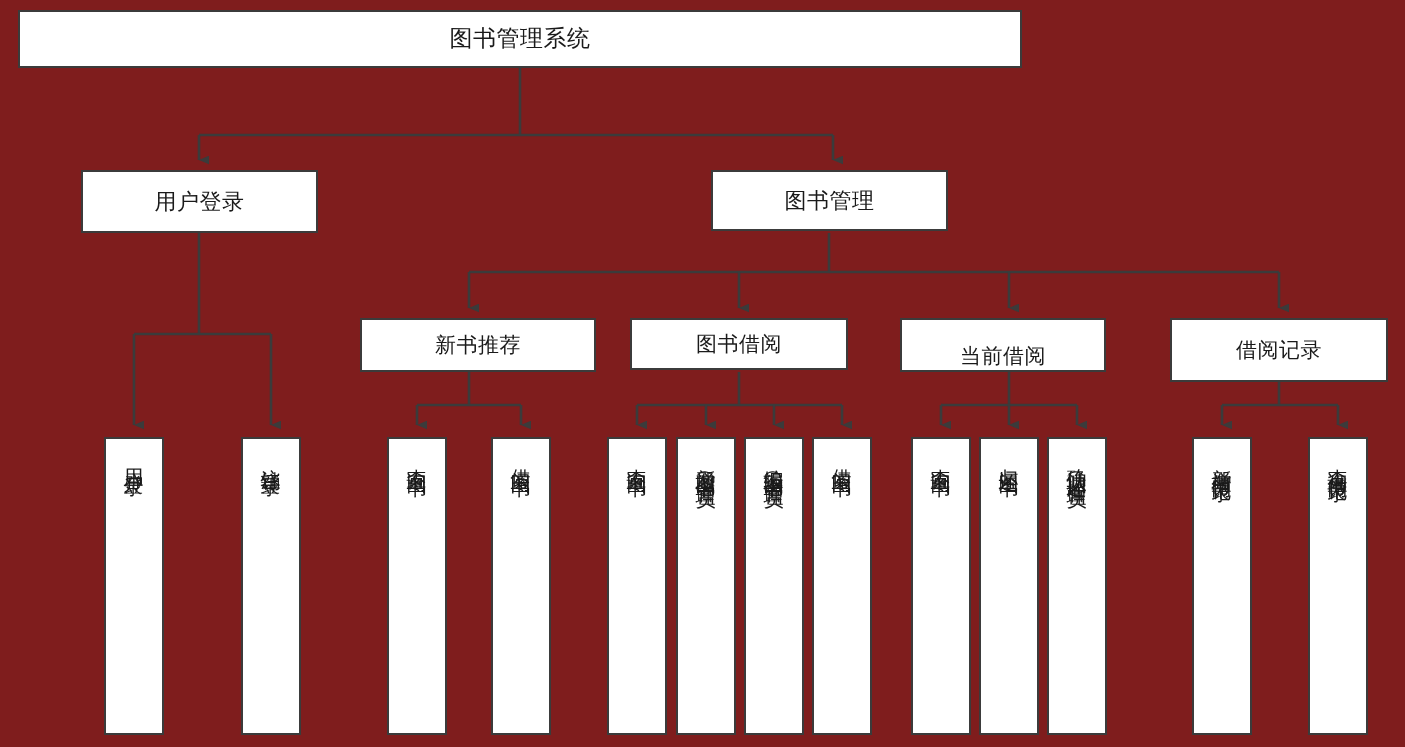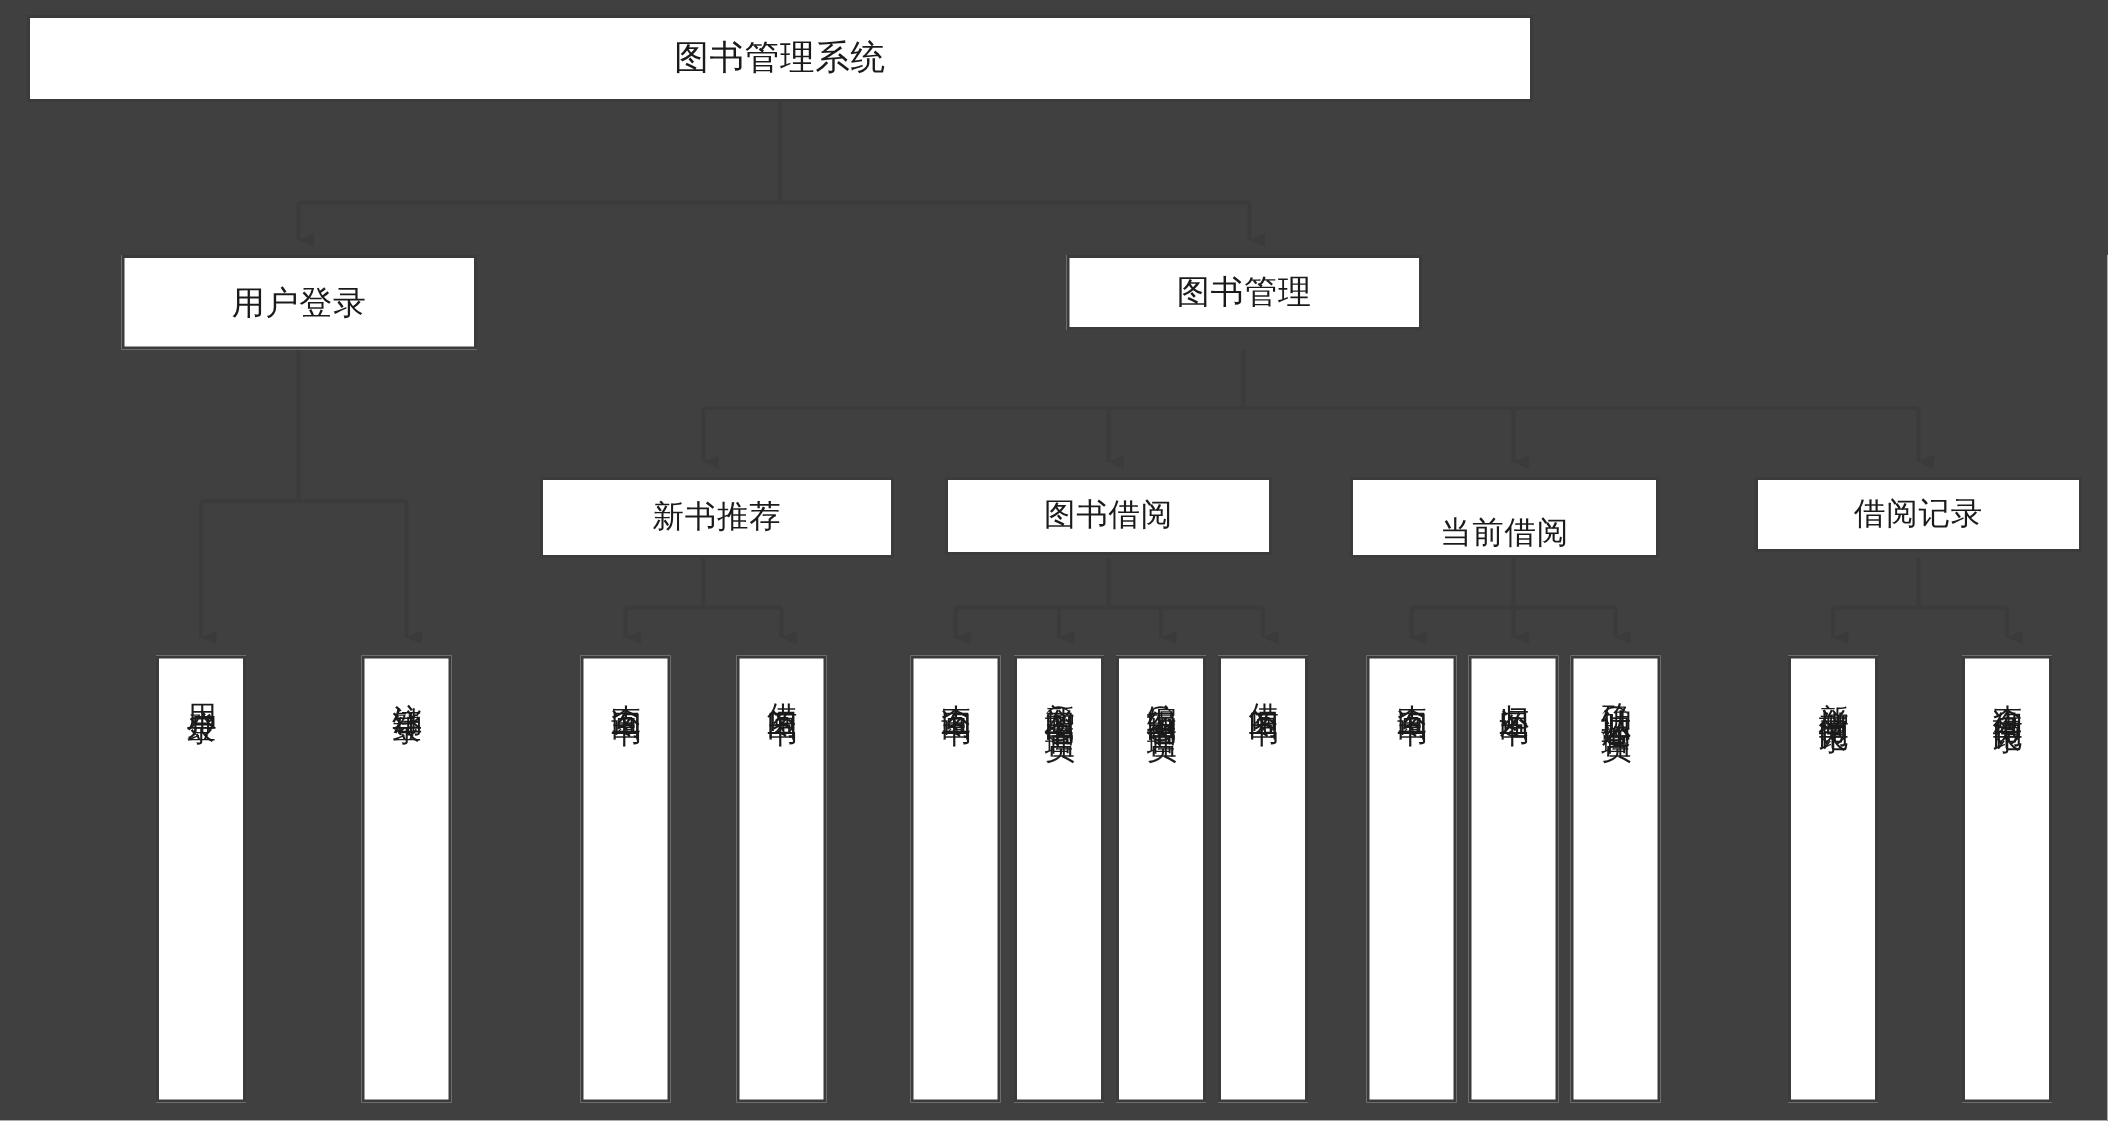--- a/index.html
+++ b/index.html
@@ -7,21 +7,21 @@
     padding: 0;
     background: #ffffff;
   }
   body {
     font-family: "Liberation Sans", "DejaVu Sans", sans-serif;
   }
   #diagram-root {
     position: relative;
     width: 1405px;
     height: 747px;
-    background: #404040;
+    background: #7f1d1d;
     overflow: hidden;
   }
   #edge-layer {
     position: absolute;
     left: 0;
     top: 0;
     width: 1405px;
     height: 747px;
     pointer-events: none;
   }
@@ -129,34 +129,34 @@
     </g>
   </svg>
 
   <div class="node root" style="left:18px; top:10px; width:1004px; height:58px;">
     <span class="label">图书管理系统</span>
   </div>
 
   <div class="node level2" style="left:81px; top:170px; width:237px; height:63px;">
     <span class="label">用户登录</span>
   </div>
-  <div class="node level2" style="left:711px; top:170px; width:237px; height:50px;">
+  <div class="node level2" style="left:711px; top:170px; width:237px; height:61px;">
     <span class="label">图书管理</span>
   </div>
 
   <div class="node level3" style="left:360px; top:318px; width:236px; height:54px;">
     <span class="label">新书推荐</span>
   </div>
   <div class="node level3" style="left:630px; top:318px; width:218px; height:52px;">
     <span class="label">图书借阅</span>
   </div>
   <div class="node level3" style="left:900px; top:318px; width:206px; height:54px;align-items:flex-end;">
     <span class="label">当前借阅</span>
   </div>
-  <div class="node level3" style="left:1170px; top:318px; width:218px; height:50px;">
+  <div class="node level3" style="left:1170px; top:318px; width:218px; height:64px;">
     <span class="label">借阅记录</span>
   </div>
 
   <div class="node leaf" style="left:104px; top:437px; width:60px; height:298px;">
     <span class="label">用户登录</span>
   </div>
   <div class="node leaf" style="left:241px; top:437px; width:60px; height:298px;">
     <span class="label">注销登录</span>
   </div>
 

